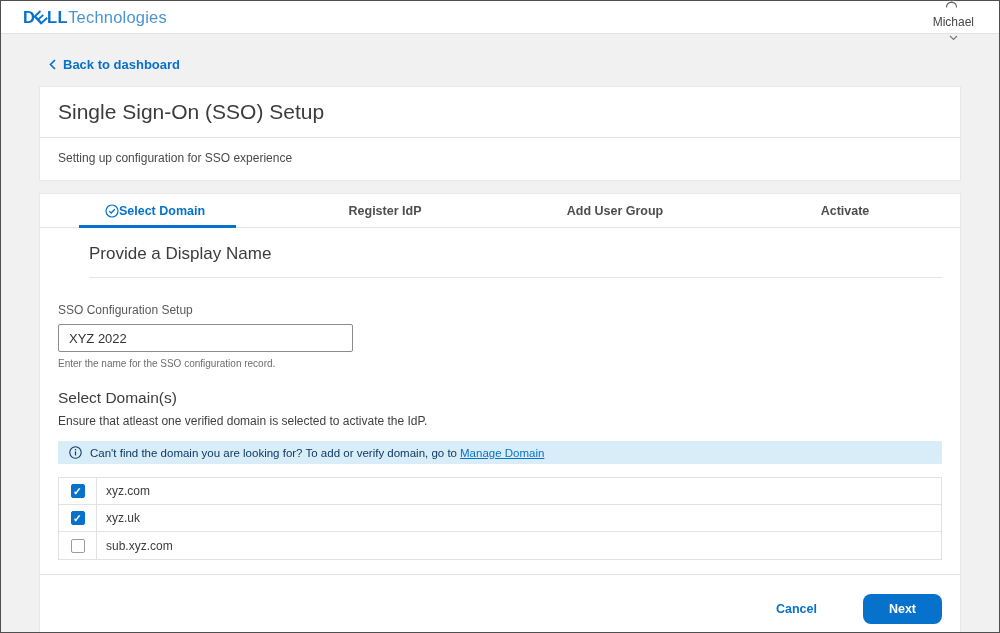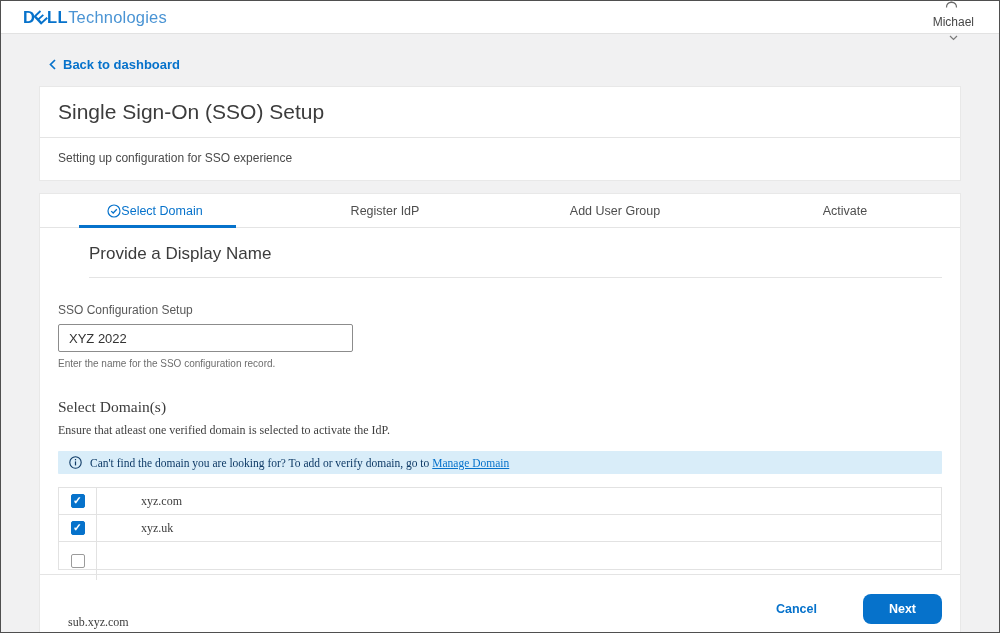--- a/index.html
+++ b/index.html
@@ -56,21 +56,21 @@
     margin-top: 12px; height: 452px;
     display: flex; flex-direction: column;
   }
   
   .tabs {
     display: flex; height: 34px; flex: 0 0 34px;
     border-bottom: 1px solid #e4e4e4;
   }
   .tab {
     flex: 1; display: flex; align-items: center; justify-content: center; gap: 0;
-    font-size: 12.5px; font-weight: 400; color: #4e4e4e;
+    font-size: 12.5px; font-weight: 700; color: #4e4e4e;
     position: relative; cursor: pointer;
   }
   .tab .tab-icon { display: none; }
   .tab.active { color: #0672CB; }
   .tab.active .tab-icon { display: inline-flex; }
   .tab.active::after {
     content: ""; position: absolute; left: 17%; right: 15%; bottom: -1px;
     height: 3px; background: #0672CB;
   }
   
@@ -81,35 +81,35 @@
   }
   .form-group { margin-top: 25px; }
   .field-label { display: block; font-size: 12px; color: #595959; margin-bottom: 7px; }
   .text-input {
     width: 295px; height: 28px;
     border: 1px solid #8c8c8c; border-radius: 2px;
     font-family: inherit; font-size: 13px; color: #333;
     padding: 0 10px; background: #fff;
   }
   .helper-text { font-size: 10px; color: #6e6e6e; margin-top: 6px; }
-  .domains { margin-top: 29px; font-family: Liberation Serif, serif; }
+  .domains { margin-top: 20px; }
   .domains h3 { font-size: 15.5px; font-weight: 400; color: #3c3c3c; }
   .domains .domains-subtitle { font-size: 12px; color: #3f3f3f; margin-top: 7px; }
   .info-banner {
     margin-top: 13px; background: #D9EDF9; border-radius: 1px;
     padding: 5px 11px; display: flex; align-items: center; gap: 8px;
     font-size: 11.5px; color: #0E3A66;
   }
   .info-banner a {
     color: #0672CB; text-decoration: underline; cursor: pointer; margin-left: 3px;
   }
   
   .domain-table { margin-top: 13px; border: 1px solid #e2e2e2; background: #fff; }
-  .domain-row { display: flex; align-items: stretch; height: 27px; border-bottom: 1px solid #e2e2e2; gap: 35px; }
-  .domain-row:last-child { border-bottom: none; flex-direction: column; }
+  .domain-row { display: flex; align-items: stretch; height: 27px; border-bottom: 1px solid #e2e2e2; }
+  .domain-row:last-child { border-bottom: none; }
   .cb-cell {
     width: 38px; flex: 0 0 38px;
     display: flex; align-items: center; justify-content: center;
     border-right: 1px solid #e2e2e2;
   }
   .checkbox {
     width: 14px; height: 14px; border: 1px solid #9b9b9b; border-radius: 2px;
     background: #fff; cursor: pointer;
     display: flex; align-items: center; justify-content: center;
   }

